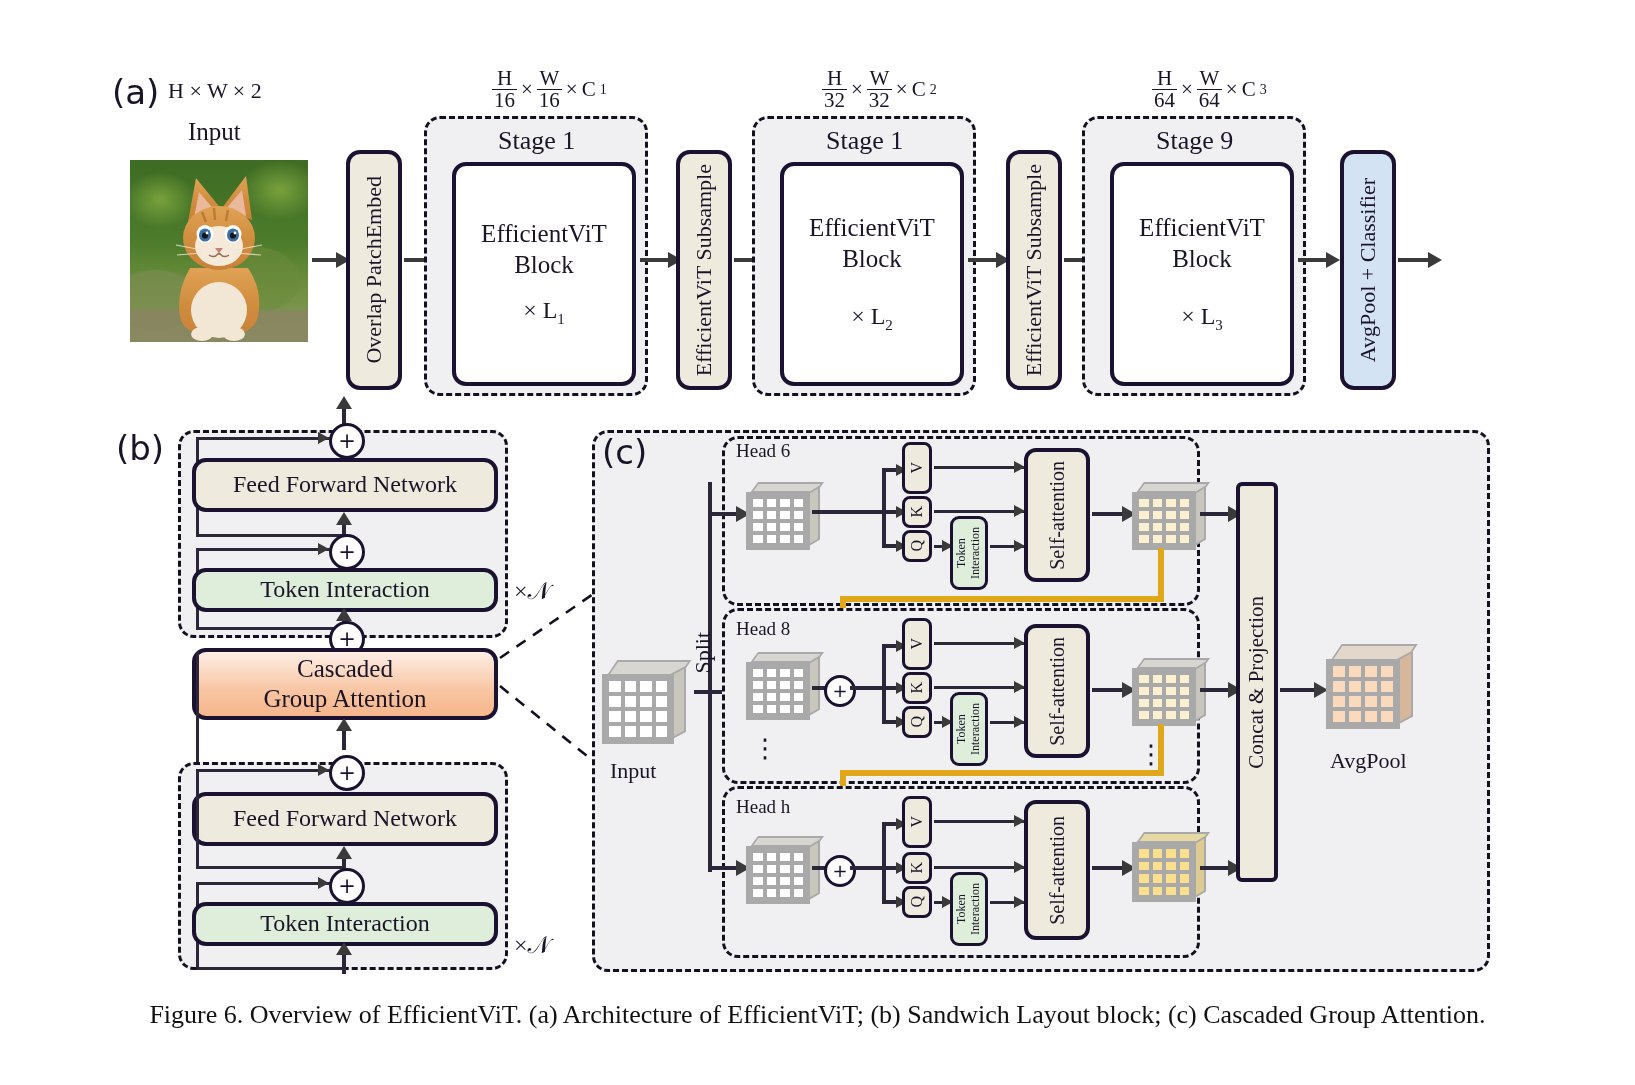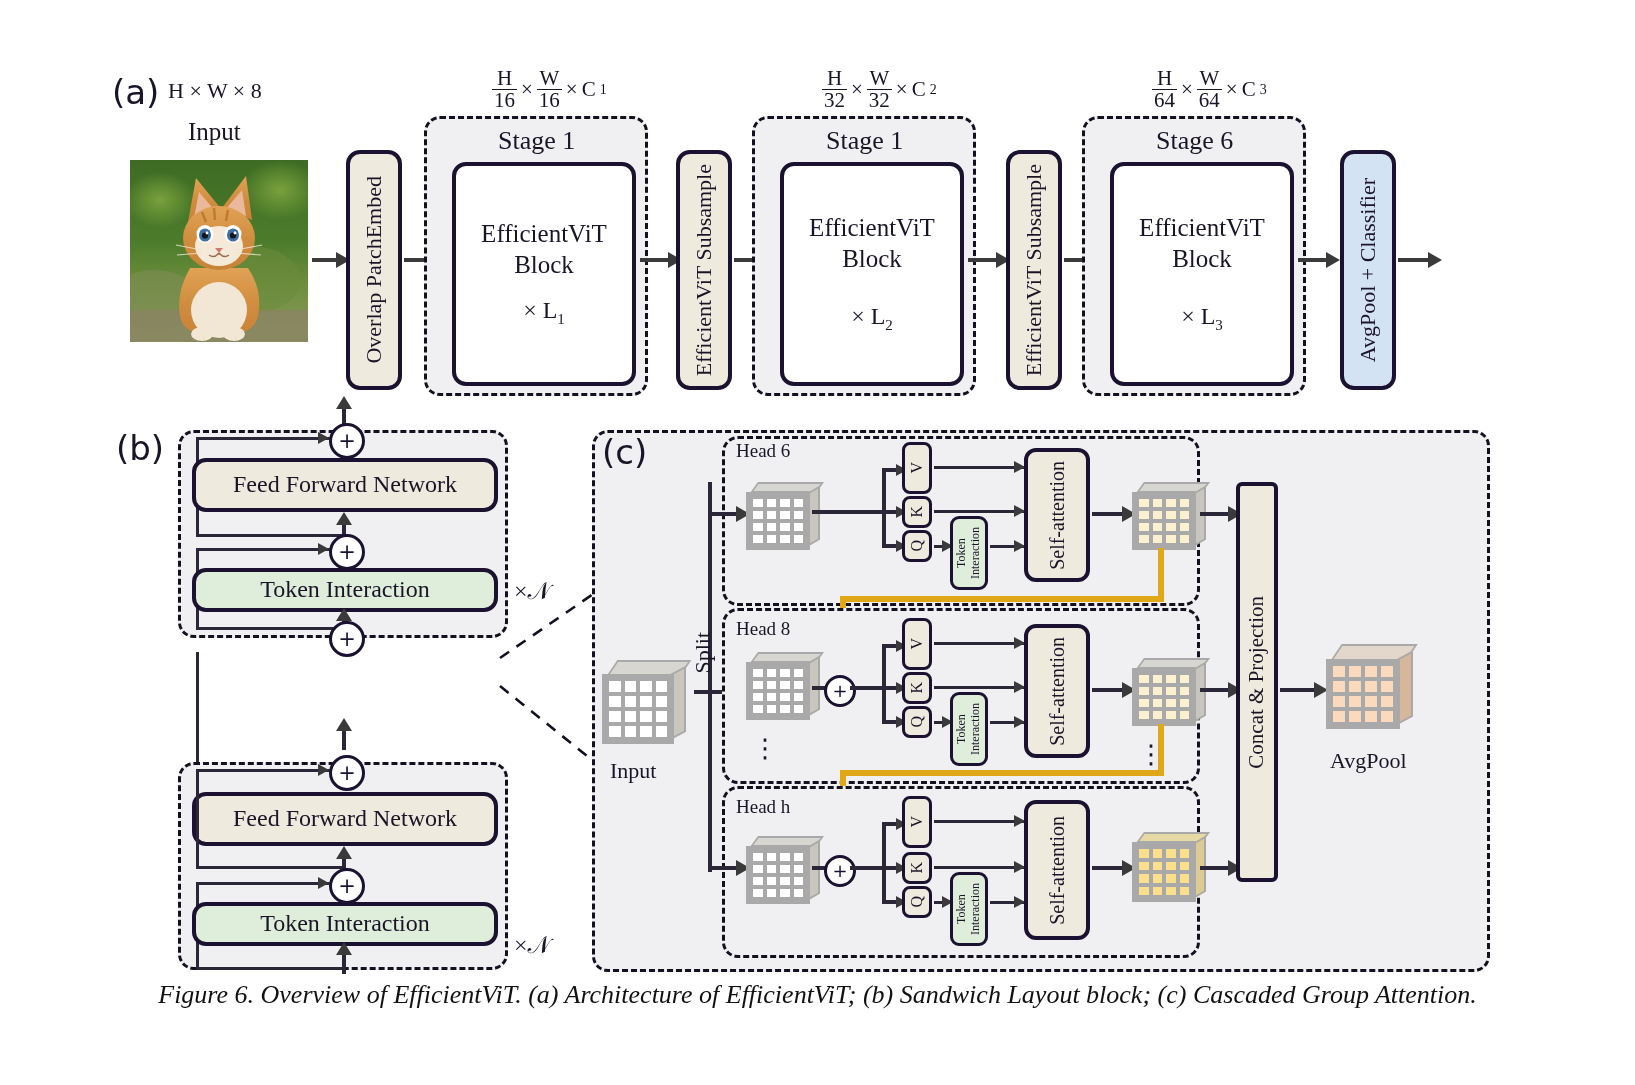--- a/index.html
+++ b/index.html
@@ -64,21 +64,21 @@
   .dimlbl{position:absolute;font-size:21px;display:flex;align-items:center;gap:4px;white-space:nowrap;}
   .dimlbl sub{font-size:14px;}
 </style>
 </head>
 <body>
 
 <div class="stage">
 
   <div class="panel-letter" style="left:112px;top:72px;">(a)</div>
 
-  <div class="lbl" style="left:168px;top:78px;font-size:22px;">H × W × 8</div>
+  <div class="lbl" style="left:168px;top:78px;font-size:22px;">H × W × 2</div>
   <div class="lbl" style="left:188px;top:118px;font-size:25px;">Input</div>
 
   <div class="photo" style="left:130px;top:160px;width:178px;height:182px;">
     <svg width="178" height="182" viewBox="0 0 178 182">
       <defs>
         <linearGradient id="bg" x1="0" y1="0" x2="0" y2="1">
           <stop offset="0%" stop-color="#3d6b23"></stop>
             <stop offset="45%" stop-color="#4c7c2b"></stop>
           <stop offset="70%" stop-color="#6f8f3e"></stop>
             <stop offset="100%" stop-color="#8d9a62"></stop>
@@ -219,21 +219,21 @@
     <span>×</span>
     <span class="frac">
         <span class="num">W</span>
         <span class="den">64</span>
       </span>
     <span>×</span>
       <span>C</span>
       <sub>3</sub>
   </div>
   <div class="dashbox" style="left:1082px;top:116px;width:224px;height:280px;"></div>
-  <div class="lbl" style="left:1156px;top:126px;font-size:26px;">Stage 6</div>
+  <div class="lbl" style="left:1156px;top:126px;font-size:26px;">Stage 9</div>
   <div class="rbox white" style="left:1110px;top:162px;width:184px;height:224px;flex-direction:column;">
     <span style="font-size:25px;">EfficientViT Block</span>
     <span style="font-size:24px;margin-top:28px;"><span>× L</span><sub style="font-size:15px">3</sub></span>
   </div>
 
   <div class="ln" style="left:1298px;top:258px;width:36px;height:4px;"></div>
   <div class="ahead r" style="left:1326px;top:252px;"></div>
 
   <div class="rbox blue" style="left:1340px;top:150px;width:56px;height:240px;">
     <span class="vert" style="font-size:22px;">AvgPool + Classifier</span>
@@ -276,20 +276,24 @@
   </div>
   <div class="ln dark" style="left:342px;top:612px;width:4px;height:24px;"></div>
   <div class="ahead u" style="left:336px;top:608px;"></div>
 
   <div class="lbl" style="left:514px;top:578px;font-size:24px;">×𝒩</div>
 
   <div class="plus" style="left:329px;top:621px;">
       <span>+</span>
     </div>
 
+  <div class="rbox casc" style="left:192px;top:648px;width:306px;height:72px;flex-direction:column;">
+    <span style="font-size:25px;">Cascaded</span>
+    <span style="font-size:25px;">Group Attention</span>
+  </div>
   <div class="ln dark" style="left:196px;top:652px;width:3px;height:118px;"></div>
   <div class="ln dark" style="left:196px;top:767px;width:148px;height:3px;"></div>
 
   <div class="ln dark" style="left:342px;top:722px;width:4px;height:28px;"></div>
   <div class="ahead u" style="left:336px;top:718px;"></div>
 
   <div class="dashbox" style="left:178px;top:762px;width:330px;height:208px;"></div>
 
   <div class="plus" style="left:329px;top:755px;">
       <span>+</span>
@@ -674,14 +678,14 @@
         <i style="background:#fbd9bc"></i>
       <i style="background:#fbd9bc"></i>
         <i style="background:#fbd9bc"></i>
         <i style="background:#fbd9bc"></i>
         <i style="background:#fbd9bc"></i>
     </div>
   </div>
   <div class="lbl" style="left:1330px;top:748px;font-size:22px;">AvgPool</div>
 
 
-  <div class="caption" style="top:980px;font-style:italic;">Figure 6. Overview of EfficientViT. (a) Architecture of EfficientViT; (b) Sandwich Layout block; (c) Cascaded Group Attention.</div>
+  <div class="caption" style="top:1000px;">Figure 6. Overview of EfficientViT. (a) Architecture of EfficientViT; (b) Sandwich Layout block; (c) Cascaded Group Attention.</div>
 </div>
 
 </body></html>

